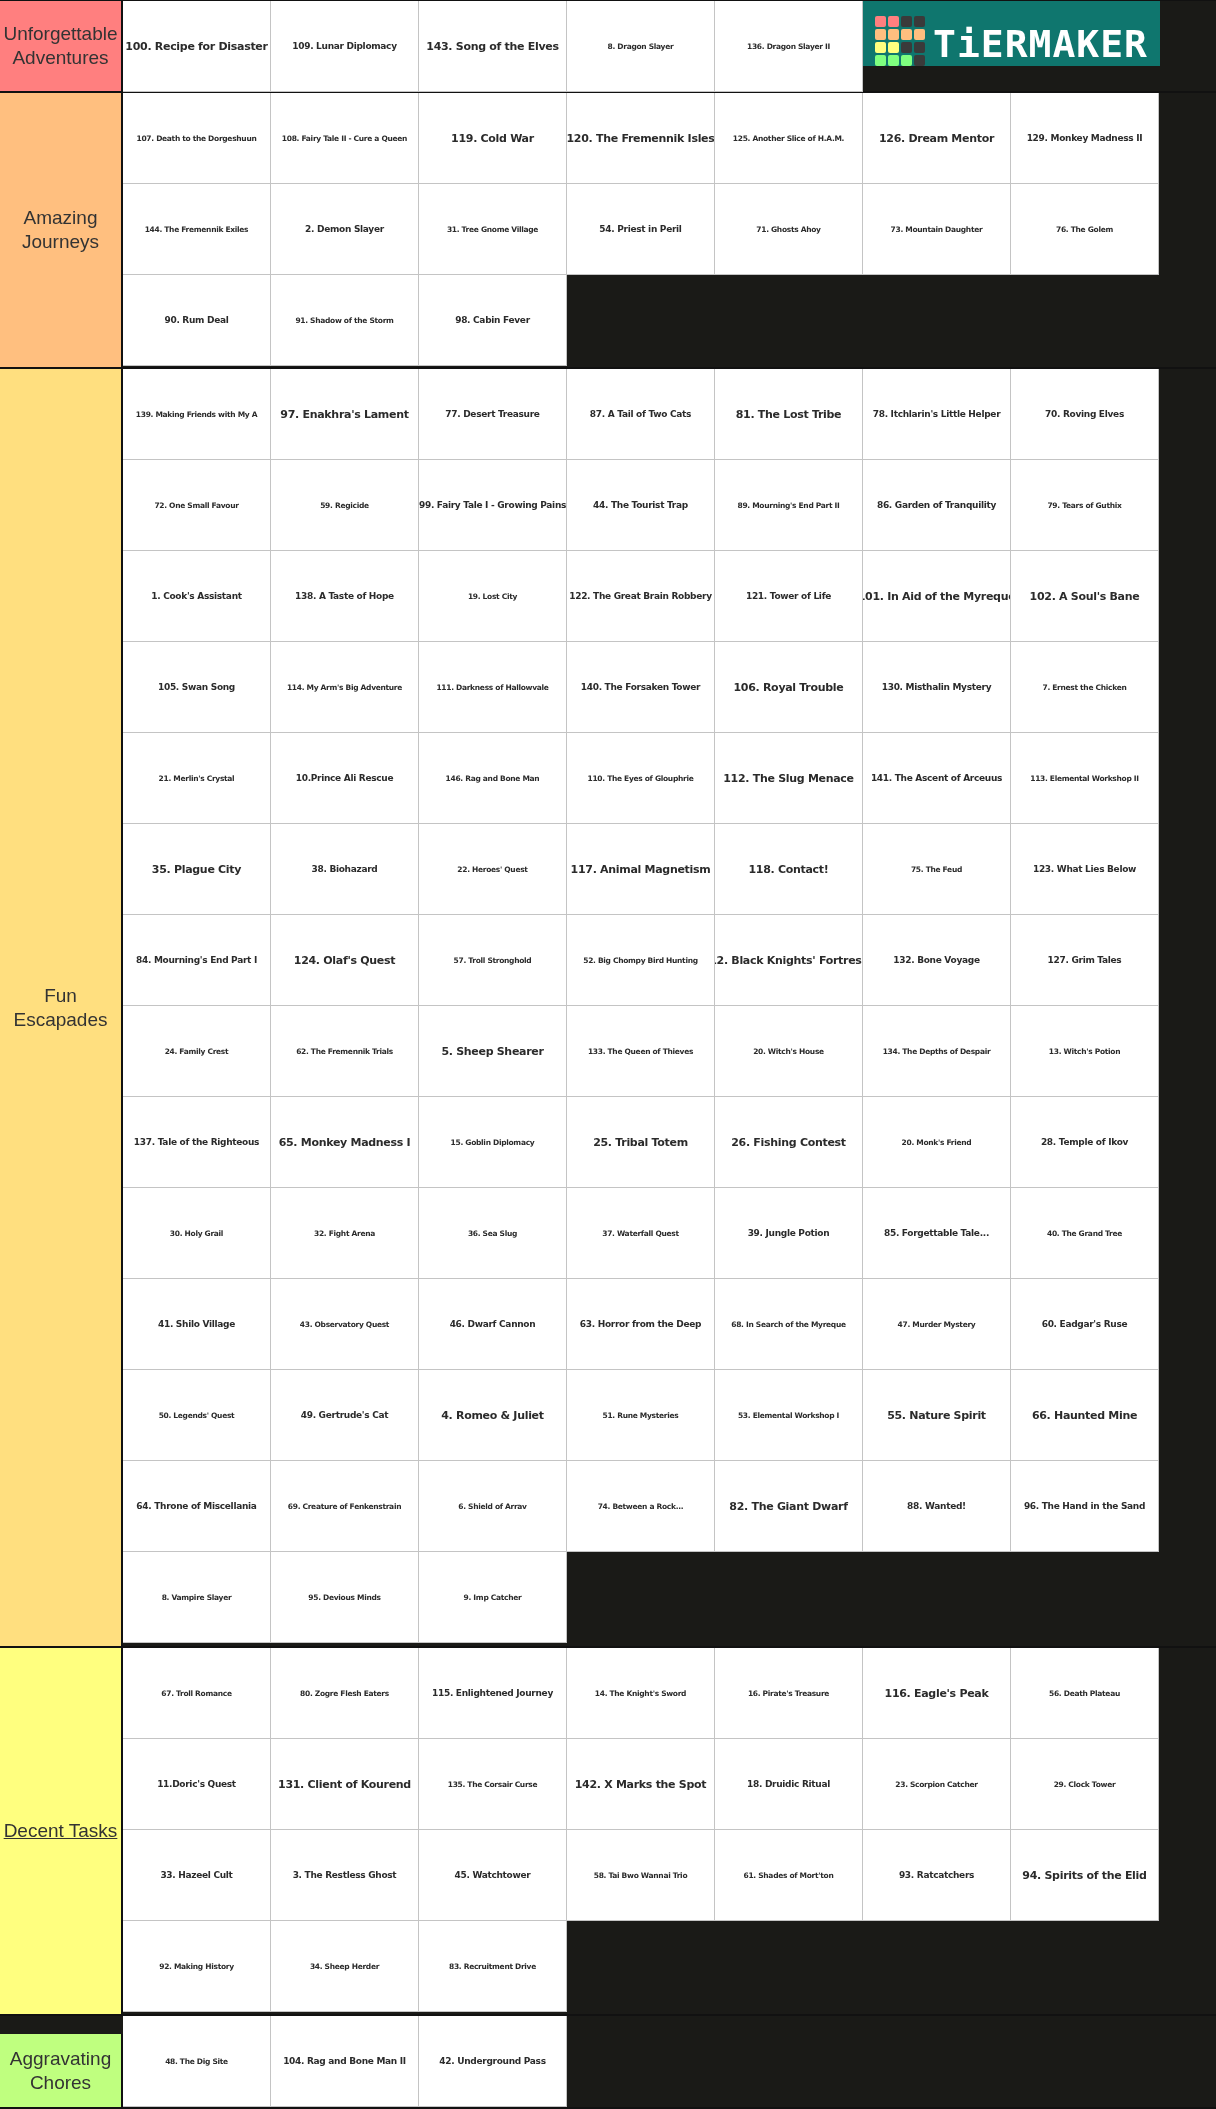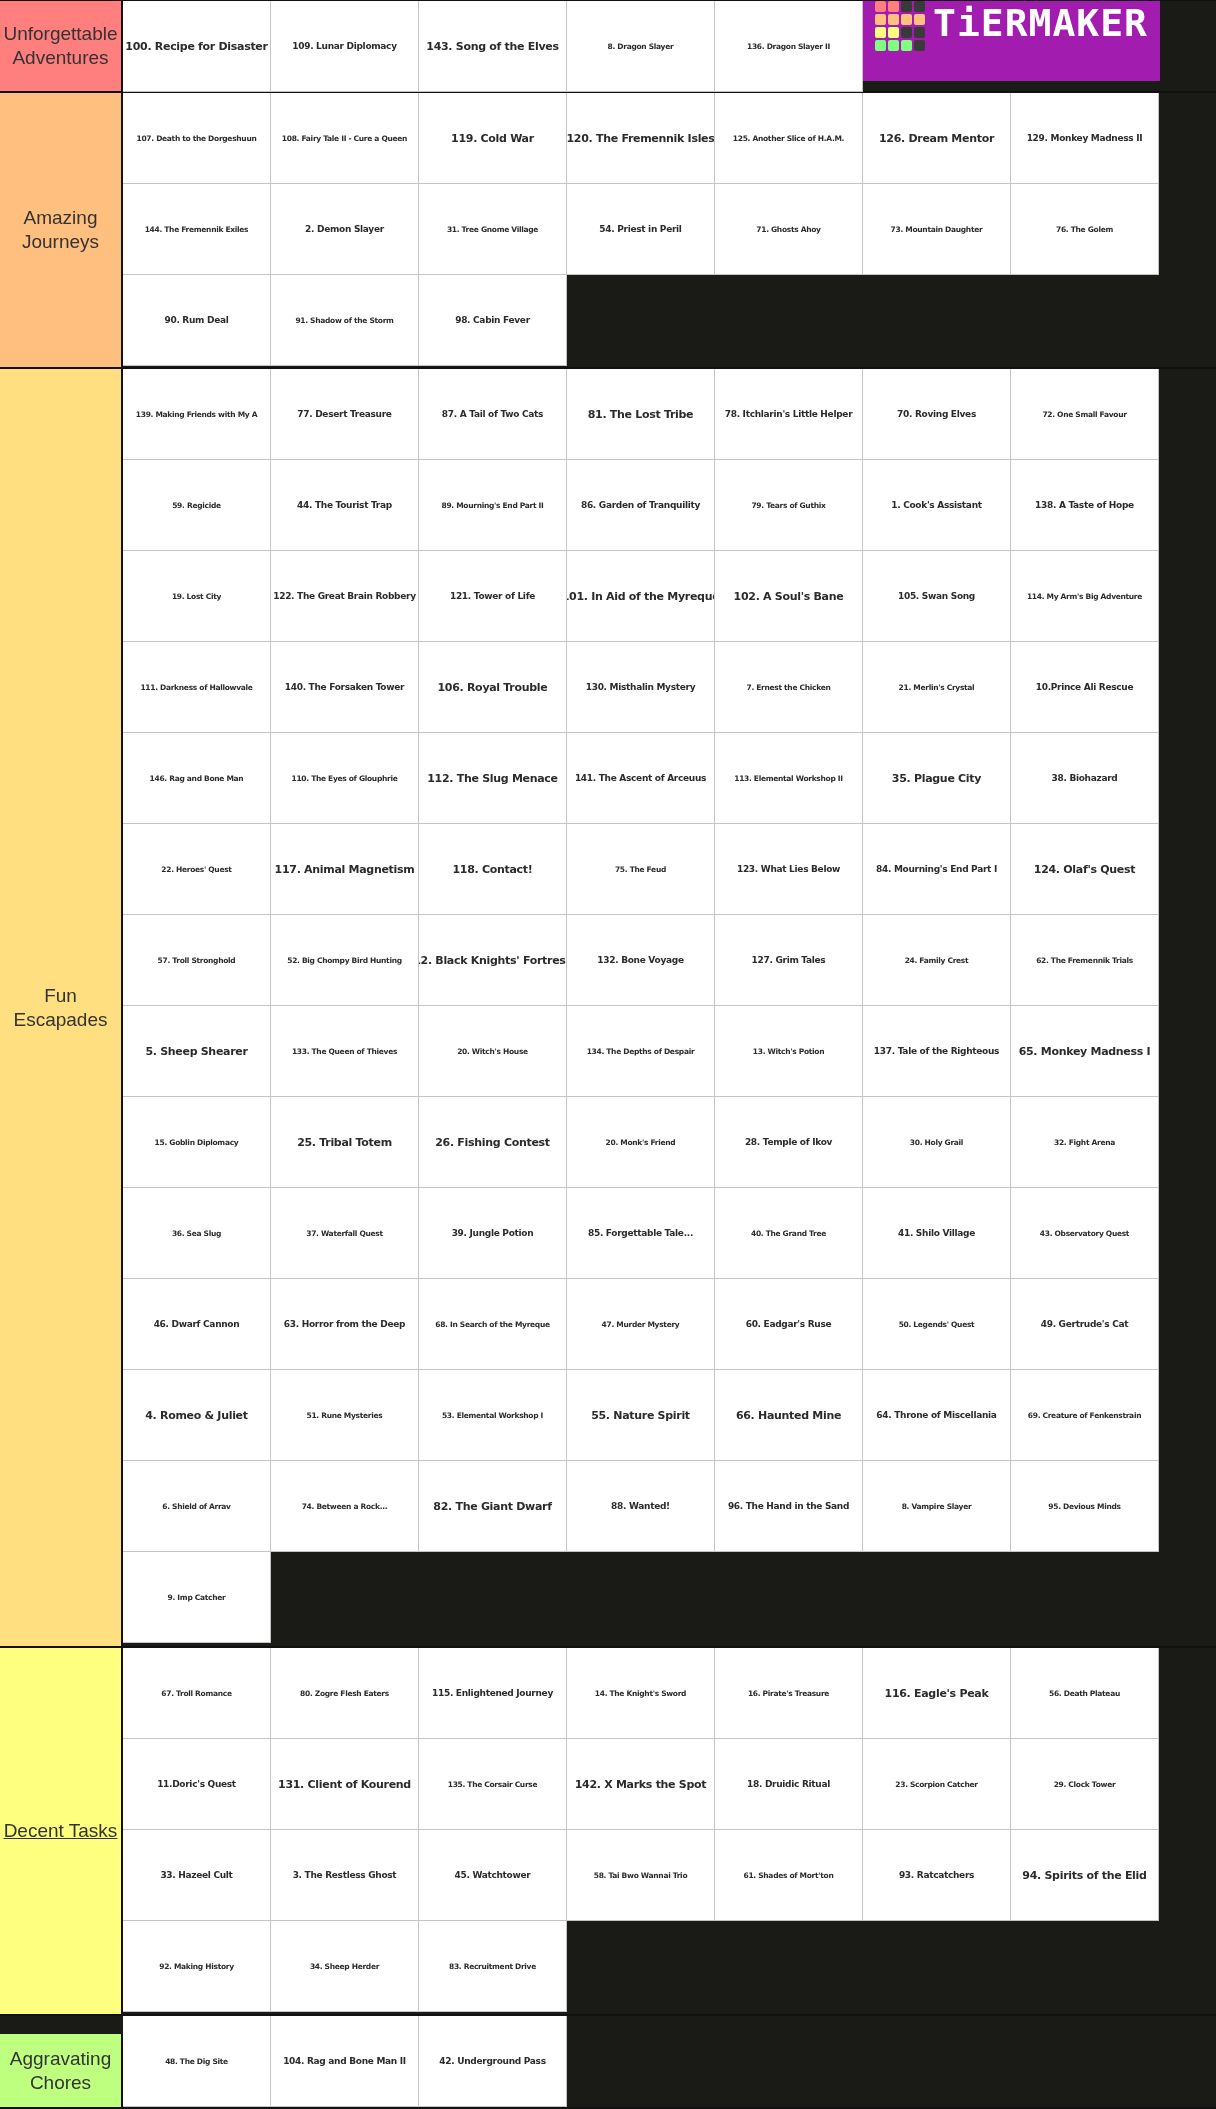--- a/index.html
+++ b/index.html
@@ -9,21 +9,21 @@
   .tier:first-child { border-top:1px solid #111; }
   .tier-label { width:123px; flex:none; display:flex; align-items:center; justify-content:center; text-align:center;
     font-family:"Liberation Sans", sans-serif; font-size:19px; line-height:24px; color:#333; border-right:2px solid #111; box-sizing:border-box; padding:0 2px; }
   .tier-items { display:flex; flex-wrap:wrap; align-content:flex-start; width:1093px; background:#1a1a17; }
   .item { width:148px; height:91px; background:#fff; box-sizing:border-box; border-right:1px solid #c4c4c4; border-bottom:1px solid #c4c4c4;
     display:flex; align-items:center; justify-content:center; text-align:center; overflow:hidden; white-space:nowrap;
     font-family:"DejaVu Sans", sans-serif; font-weight:bold; color:#2b2b2b; font-size:9px; letter-spacing:-0.3px; padding:0 2px; }
   .item.sm { font-size:7.5px; }
   .item.md { font-size:11px; }
   .item.lg { font-size:11px; }
-  .logo { width:297px; height:80px; background:#a21caf; display:flex; align-items:flex-start; justify-content:center; gap:8px; }
+  .logo { width:297px; height:65px; background:#0f766e; display:flex; align-items:flex-end; justify-content:center; gap:8px; }
   .logo-grid { display:grid; grid-template-columns:repeat(4,11px); grid-template-rows:repeat(4,11px); gap:2px; }
   .logo-grid span { border-radius:2px; }
   .logo-text { color:#fff; font-family:"DejaVu Sans Mono", monospace; font-weight:bold; font-size:38px; letter-spacing:1px; }
 </style>
 </head>
 <body>
 
 <div class="board" id="board">
     <div class="tier" style="height: 93px;">
       <div class="tier-label" style="background: rgb(255, 127, 127);">Unforgettable Adventures</div>
@@ -75,27 +75,29 @@
         <div class="item sm">76. The Golem</div>
         <div class="item">90. Rum Deal</div>
         <div class="item sm">91. Shadow of the Storm</div>
         <div class="item">98. Cabin Fever</div>
       </div>
     </div>
     <div class="tier" style="height: 1279px;">
       <div class="tier-label" style="background: rgb(255, 223, 127);">Fun Escapades</div>
       <div class="tier-items">
         <div class="item sm">139. Making Friends with My A</div>
+        <div class="item md">97. Enakhra's Lament</div>
         <div class="item">77. Desert Treasure</div>
         <div class="item">87. A Tail of Two Cats</div>
         <div class="item md">81. The Lost Tribe</div>
         <div class="item">78. Itchlarin's Little Helper</div>
         <div class="item">70. Roving Elves</div>
         <div class="item sm">72. One Small Favour</div>
         <div class="item sm">59. Regicide</div>
+        <div class="item">99. Fairy Tale I - Growing Pains</div>
         <div class="item">44. The Tourist Trap</div>
         <div class="item sm">89. Mourning's End Part II</div>
         <div class="item">86. Garden of Tranquility</div>
         <div class="item sm">79. Tears of Guthix</div>
         <div class="item">1. Cook's Assistant</div>
         <div class="item">138. A Taste of Hope</div>
         <div class="item sm">19. Lost City</div>
         <div class="item">122. The Great Brain Robbery</div>
         <div class="item">121. Tower of Life</div>
         <div class="item md">101. In Aid of the Myreque</div>

